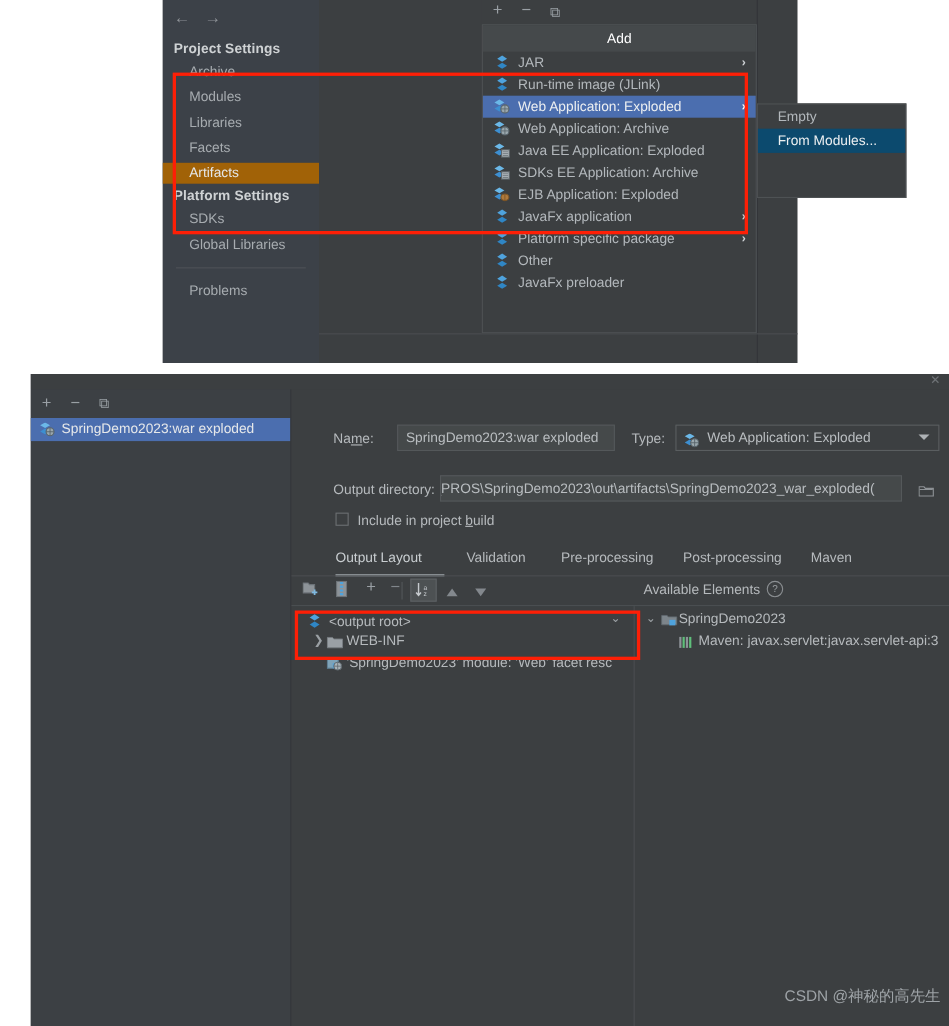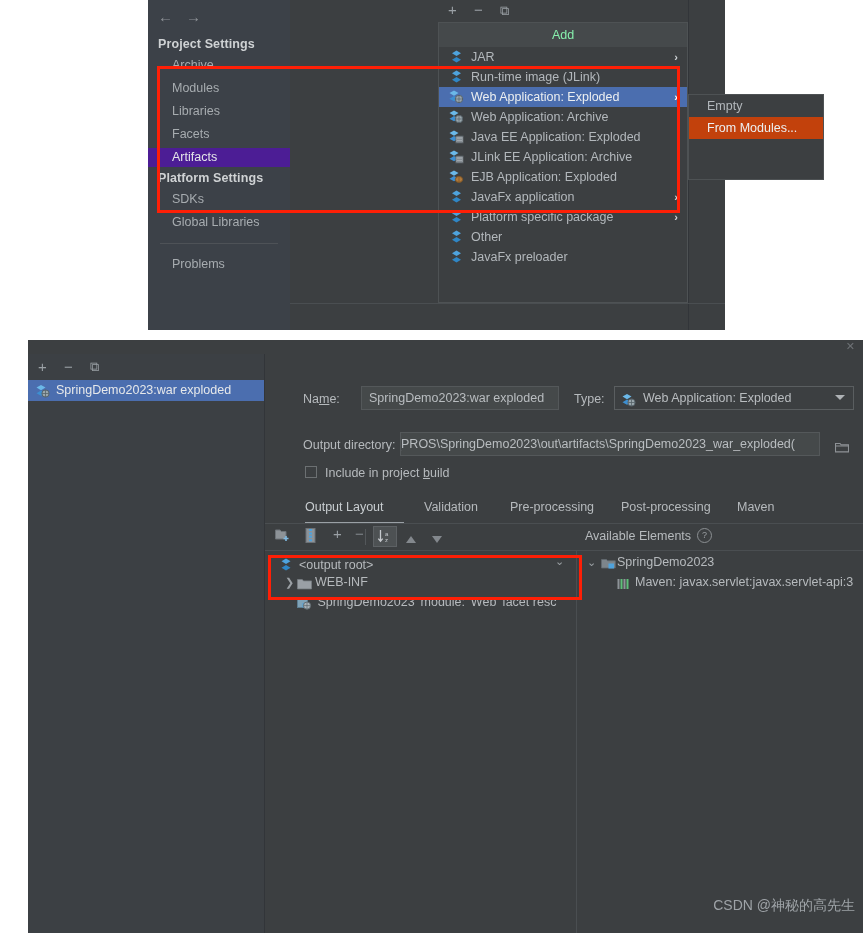--- a/index.html
+++ b/index.html
@@ -14,36 +14,36 @@
   #top-panel{left:148px;top:0;width:577px;height:330px;background:#3c3f41;}
   #top-sidebar{left:0;top:0;width:142px;height:330px;background:#3c4148;}
 
   .nav-arrows{position:absolute;left:10px;top:8px;width:60px;height:18px;color:#8d9196;font-size:15px;}
   .nav-arrows span{position:absolute;top:0;}
   .nav-back{left:0;}
   .nav-fwd{left:28px;}
 
   .side-head{position:absolute;left:10px;color:#cfd2d4;font-size:12.5px;font-weight:bold;letter-spacing:.1px;}
   .side-item{position:absolute;left:24px;color:#a7acb0;font-size:12.5px;white-space:nowrap;}
-  .side-item.selected{left:0;width:142px;padding-left:24px;box-sizing:border-box;background:#4c1d95;color:#e4e6e8;line-height:19px;height:19px;}
+  .side-item.selected{left:0;width:142px;padding-left:24px;box-sizing:border-box;background:#a16207;color:#e4e6e8;line-height:19px;height:19px;}
   .side-sep{position:absolute;left:12px;width:118px;height:1px;background:#4e5257;}
 
   
   #add-menu{left:290px;top:22px;width:250px;height:281px;background:#3c3f41;border:1px solid #4e5254;box-sizing:border-box;}
-  #add-menu-title{height:24px;line-height:24px;text-align:center;color:#86efac;font-size:12.5px;background:#45494b;}
+  #add-menu-title{height:24px;line-height:24px;text-align:center;color:#ffffff;font-size:12.5px;background:#45494b;}
   .menu-row{position:relative;height:20px;line-height:20px;color:#b3b8bc;font-size:12.5px;padding-left:32px;white-space:nowrap;}
   .menu-row.sel{background:#4b6eaf;color:#eceff1;}
   .menu-row .submenu-arrow{position:absolute;right:9px;top:0;font-size:11px;color:#cfd3d6;font-weight:bold;}
   .menu-row.sel .submenu-arrow{color:#ffffff;}
   .mi-icon{position:absolute;left:10px;top:3px;width:15px;height:14px;}
 
   
   #sub-menu{left:540px;top:94px;width:136px;height:86px;background:#3c3f41;border:1px solid #4e5254;box-sizing:border-box;}
   .sub-row{height:22px;line-height:22px;color:#b3b8bc;font-size:12.5px;padding-left:18px;white-space:nowrap;}
-  .sub-row.sel{background:#c2410c;color:#eceff1;}
+  .sub-row.sel{background:#0c4a6e;color:#eceff1;}
 
   
   #top-bottom-left{left:142px;top:303px;width:150px;height:27px;background:#3c3f41;}
   #top-divider-v{left:540px;top:0;width:1px;height:330px;background:#323539;}
   #top-panel-bottomline{left:142px;top:303px;width:435px;height:1px;background:#4a4e51;}
 
   
   #top-toolbar{left:290px;top:0;width:250px;height:22px;background:#3c3f41;}
   .tb-ico{position:absolute;color:#9aa0a5;font-size:15px;top:1px;}
 
@@ -163,21 +163,21 @@
               <polygon points="5,0.5 9.5,3.1 5,5.7 0.5,3.1" fill="#6bb8e8"></polygon>
               <polygon points="5,6.1 9.5,8.7 5,11.3 0.5,8.7" fill="#3d8fd1"></polygon>
               <rect x="7" y="6.2" width="7" height="6.6" fill="#b9c0c5" stroke="#5e666b"></rect>
               <path d="M8,8 h5 M8,9.7 h5 M8,11.3 h5" stroke="#5e666b" stroke-width=".7"></path>
             </svg></span><span>Java EE Application: Exploded</span></div>
         <div class="menu-row"><span class="mi-icon"><svg width="15" height="14" viewBox="0 0 15 14">
               <polygon points="5,0.5 9.5,3.1 5,5.7 0.5,3.1" fill="#6bb8e8"></polygon>
               <polygon points="5,6.1 9.5,8.7 5,11.3 0.5,8.7" fill="#3d8fd1"></polygon>
               <rect x="7" y="6.2" width="7" height="6.6" fill="#b9c0c5" stroke="#5e666b"></rect>
               <path d="M8,8 h5 M8,9.7 h5 M8,11.3 h5" stroke="#5e666b" stroke-width=".7"></path>
-            </svg></span><span>JLink EE Application: Archive</span></div>
+            </svg></span><span>SDKs EE Application: Archive</span></div>
         <div class="menu-row"><span class="mi-icon"><svg width="15" height="14" viewBox="0 0 15 14">
               <polygon points="5,0.5 9.5,3.1 5,5.7 0.5,3.1" fill="#6bb8e8"></polygon>
               <polygon points="5,6.1 9.5,8.7 5,11.3 0.5,8.7" fill="#3d8fd1"></polygon>
               <ellipse cx="10" cy="9.4" rx="3.6" ry="3" fill="#b07a3c" stroke="#7d5526"></ellipse>
               <path d="M10,6.6 v5.6" stroke="#7d5526" stroke-width=".8"></path>
             </svg></span><span>EJB Application: Exploded</span></div>
         <div class="menu-row"><span class="mi-icon"><svg width="15" height="14" viewBox="0 0 15 14">
               <polygon points="7.5,0.5 12,3.3 7.5,6.1 3,3.3" fill="#4fa3dd"></polygon>
               <polygon points="7.5,7 12,9.8 7.5,12.6 3,9.8" fill="#2f86c5"></polygon>
             </svg></span><span>JavaFx application</span><span class="submenu-arrow">›</span></div>

